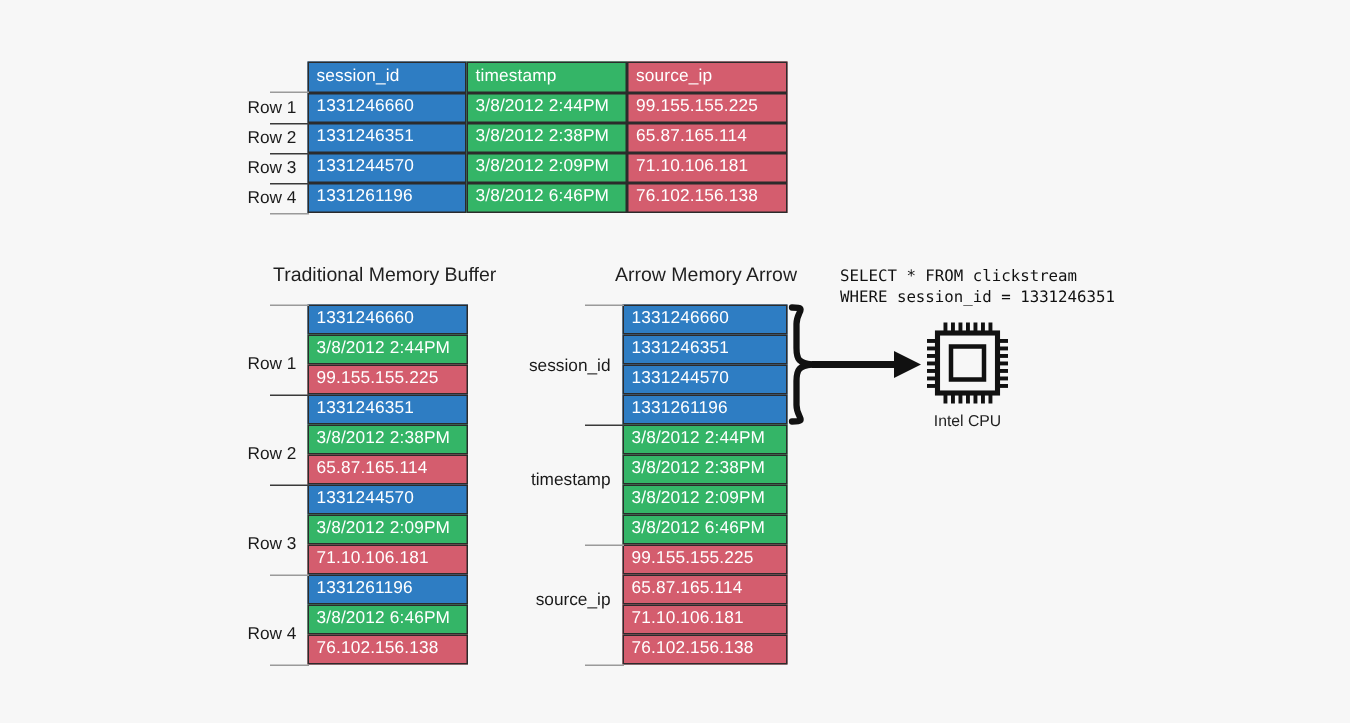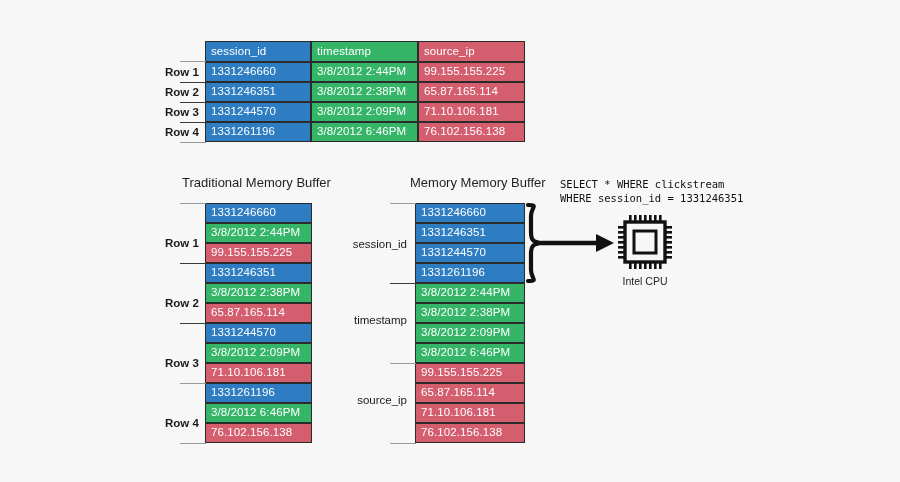--- a/index.html
+++ b/index.html
@@ -37,21 +37,21 @@
   .c-green { background: #34b567; }
   .c-red   { background: #d45d6e; }
 
   
   .hdr-cell { font-size: 11.5px; }
 
   .rowlabel {
     position: absolute;
     font-size: 11.5px;
     color: #1a1a1a;
-    font-weight: bold;
+    font-weight: normal;
     white-space: nowrap;
     text-align: center;
   }
 
   .tickline {
     position: absolute;
     height: 1px;
     background: #3a3a3a;
   }
   .tickline.grey { background: #9a9a9a; }
@@ -164,21 +164,21 @@
     <div class="rowlabel" style="left:165px; top:417px;">Row 4</div>
 
     <div class="tickline grey" style="left:180px; top:203px; width:26px;"></div>
     <div class="tickline" style="left:180px; top:263px; width:26px;"></div>
     <div class="tickline" style="left:180px; top:323px; width:26px;"></div>
     <div class="tickline grey" style="left:180px; top:383px; width:26px;"></div>
     <div class="tickline grey" style="left:180px; top:443px; width:26px;"></div>
   </div>
 
   <div>
-    <div class="sect-title" style="left:410px; top:175px;">Memory Memory Buffer</div>
+    <div class="sect-title" style="left:410px; top:175px;">Arrow Memory Arrow</div>
 
     <div class="cell c-blue" style="left:415px; top:203px; width:110px; height:20px;">1331246660</div>
     <div class="cell c-blue" style="left:415px; top:223px; width:110px; height:20px;">1331246351</div>
     <div class="cell c-blue" style="left:415px; top:243px; width:110px; height:20px;">1331244570</div>
     <div class="cell c-blue" style="left:415px; top:263px; width:110px; height:20px;">1331261196</div>
 
     <div class="cell c-green" style="left:415px; top:283px; width:110px; height:20px;">3/8/2012  2:44PM</div>
     <div class="cell c-green" style="left:415px; top:303px; width:110px; height:20px;">3/8/2012  2:38PM</div>
     <div class="cell c-green" style="left:415px; top:323px; width:110px; height:20px;">3/8/2012  2:09PM</div>
     <div class="cell c-green" style="left:415px; top:343px; width:110px; height:20px;">3/8/2012  6:46PM</div>
@@ -191,21 +191,21 @@
     <div class="collabel" style="left:295px; top:238px; width:112px;">session_id</div>
     <div class="collabel" style="left:295px; top:314px; width:112px;">timestamp</div>
     <div class="collabel" style="left:295px; top:394px; width:112px;">source_ip</div>
 
     <div class="tickline grey" style="left:390px; top:203px; width:26px;"></div>
     <div class="tickline" style="left:390px; top:283px; width:26px;"></div>
     <div class="tickline grey" style="left:390px; top:363px; width:26px;"></div>
     <div class="tickline grey" style="left:390px; top:443px; width:26px;"></div>
   </div>
 
-  <div class="sql" style="left:560px; top:177px;">SELECT * WHERE clickstream</div>
+  <div class="sql" style="left:560px; top:177px;">SELECT * FROM clickstream</div>
   <div class="sql" style="left:560px; top:191px;text-align:center;">WHERE session_id = 1331246351</div>
 
   <svg class="svg-layer" viewBox="0 0 900 482">
 
     <path d="M 528 205
              C 539 205, 531 207, 531 216
              L 531 232
              C 531 240, 533 242, 541 243
              C 533 244, 531 246, 531 254
              L 531 270

